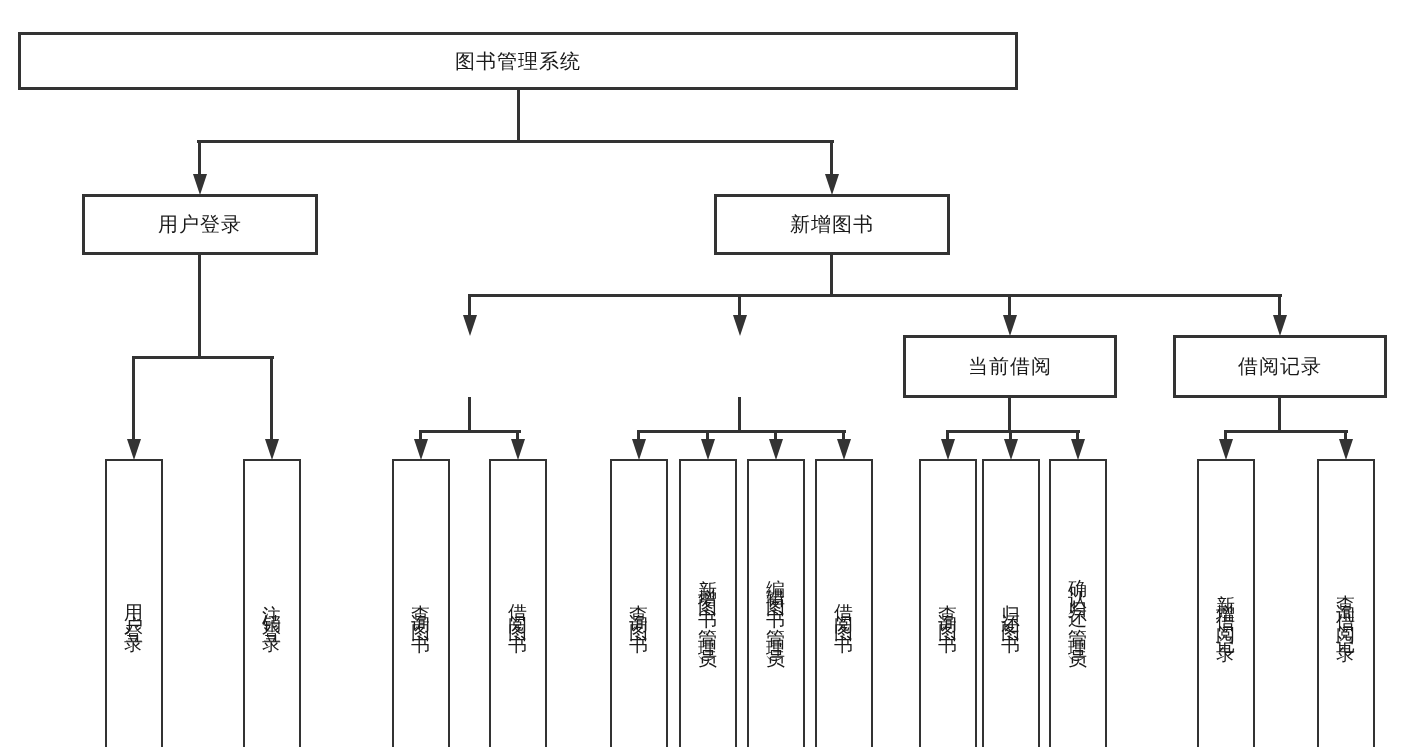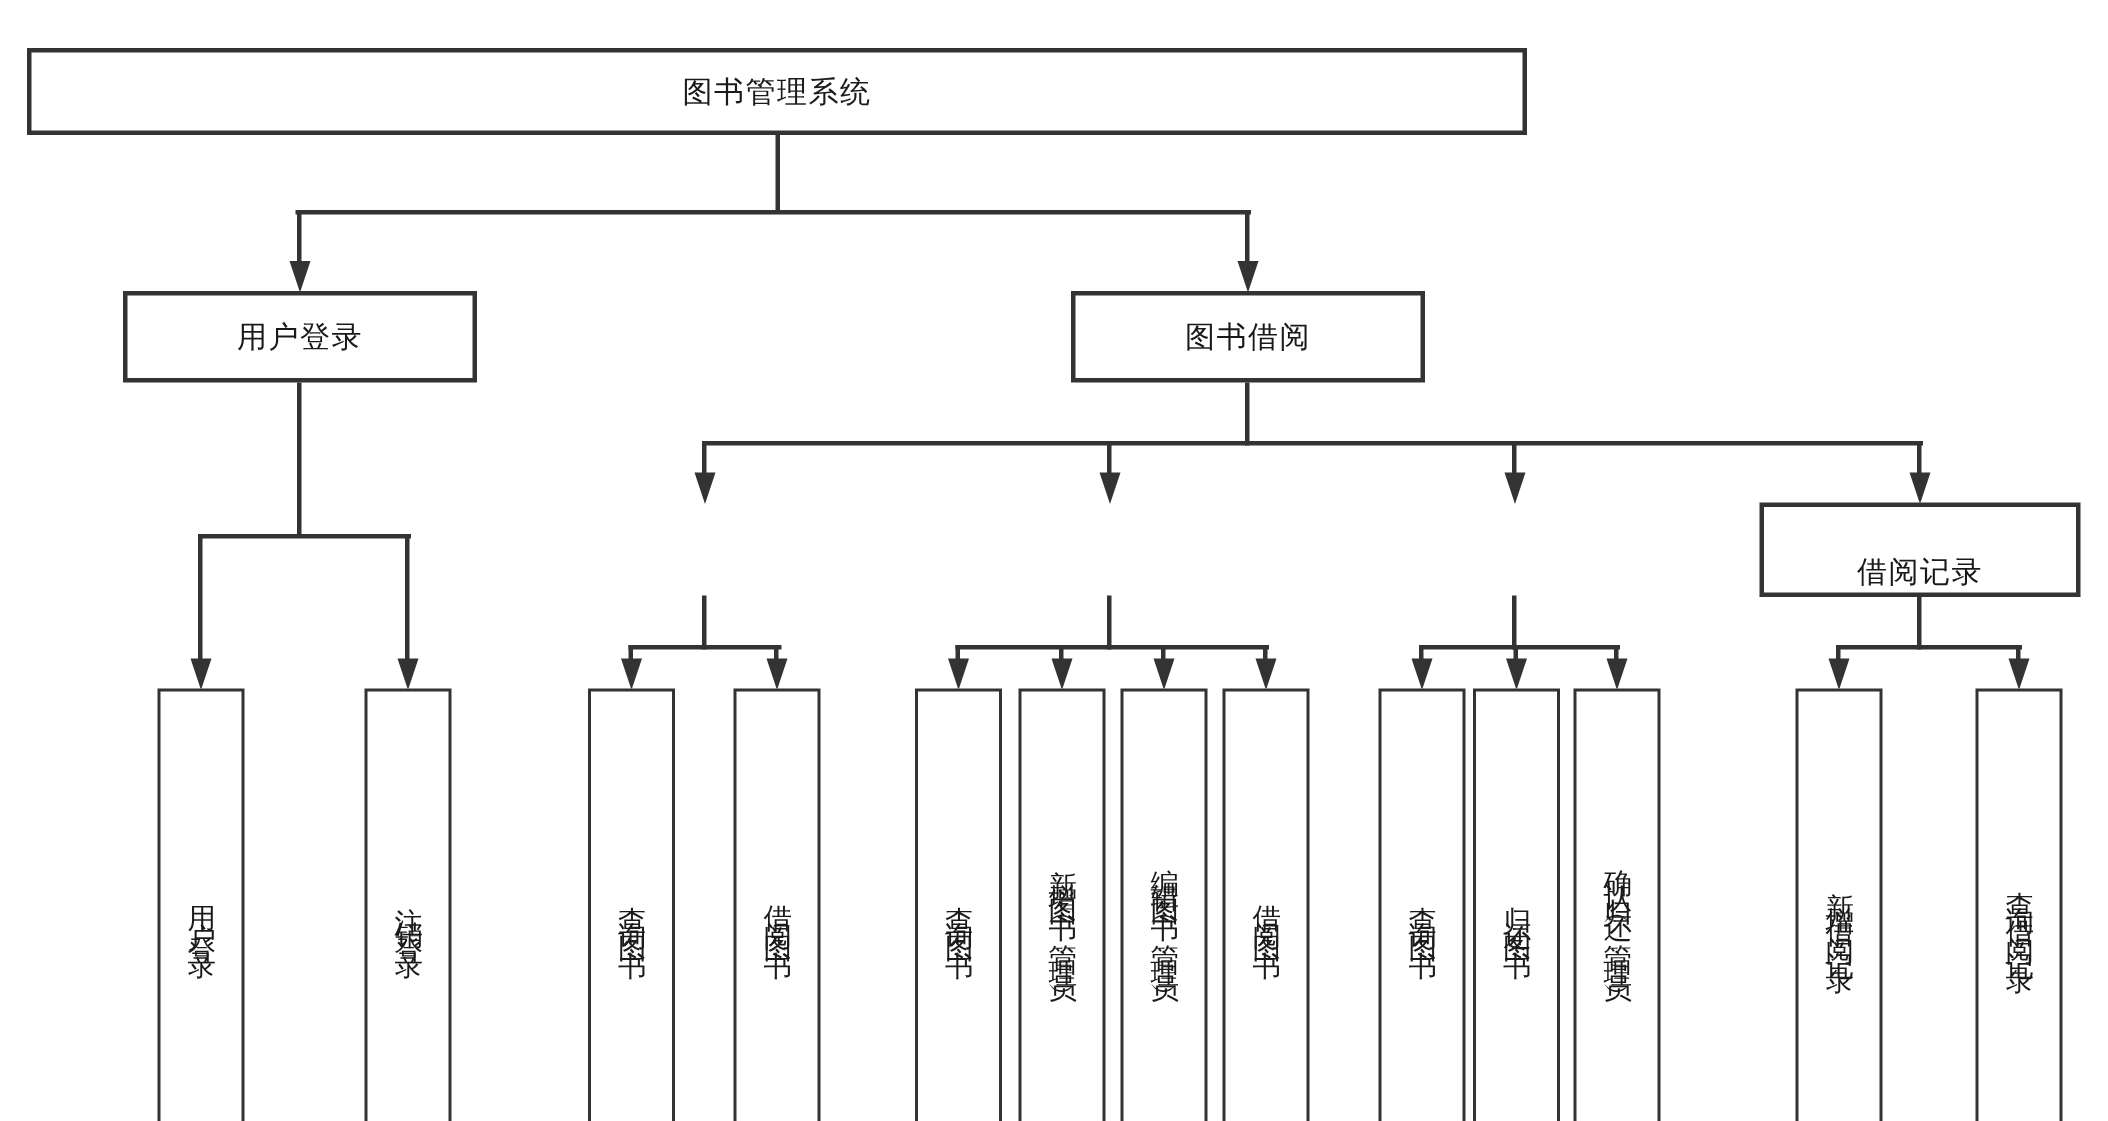--- a/index.html
+++ b/index.html
@@ -86,42 +86,45 @@
   <div class="hline" style="left:197px; top:118px; width:637px;"></div>
   <div class="vline" style="left:198px; top:118px; height:38px;"></div>
   <div class="arrow" style="left:193px; top:152px;"></div>
   <div class="vline" style="left:830px; top:118px; height:38px;"></div>
   <div class="arrow" style="left:825px; top:152px;"></div>
 
   <div class="box" style="left:82px; top:172px; width:236px; height:61px;">
     <span class="lbl">用户登录</span>
   </div>
   <div class="box" style="left:714px; top:172px; width:236px; height:61px;">
-    <span class="lbl">图书借阅</span>
+    <span class="lbl">新增图书</span>
   </div>
 
   <div class="vline" style="left:198px; top:233px; height:103px;"></div>
   <div class="hline" style="left:132px; top:334px; width:142px;"></div>
   <div class="vline" style="left:132px; top:334px; height:86px;"></div>
   <div class="arrow" style="left:127px; top:417px;"></div>
   <div class="vline" style="left:270px; top:334px; height:86px;"></div>
   <div class="arrow" style="left:265px; top:417px;"></div>
 
   <div class="vline" style="left:830px; top:233px; height:42px;"></div>
   <div class="hline" style="left:468px; top:272px; width:814px;"></div>
   <div class="vline" style="left:468px; top:272px; height:25px;"></div>
   <div class="arrow" style="left:463px; top:293px;"></div>
   <div class="vline" style="left:738px; top:272px; height:25px;"></div>
   <div class="arrow" style="left:733px; top:293px;"></div>
   <div class="vline" style="left:1008px; top:272px; height:25px;"></div>
   <div class="arrow" style="left:1003px; top:293px;"></div>
   <div class="vline" style="left:1278px; top:272px; height:25px;"></div>
   <div class="arrow" style="left:1273px; top:293px;"></div>
 
-  <div class="box" style="left:1173px; top:313px; width:214px; height:63px;align-items:flex-end;">
+  <div class="box" style="left:903px; top:313px; width:214px; height:63px;">
+    <span class="lbl">当前借阅</span>
+  </div>
+  <div class="box" style="left:1173px; top:313px; width:214px; height:63px;">
     <span class="lbl">借阅记录</span>
   </div>
 
   <div class="vline" style="left:468px; top:375px; height:36px;"></div>
   <div class="vline" style="left:738px; top:375px; height:36px;"></div>
   <div class="vline" style="left:1008px; top:375px; height:36px;"></div>
   <div class="vline" style="left:1278px; top:375px; height:36px;"></div>
 
   <div class="hline" style="left:419px; top:408px; width:102px;"></div>
   <div class="hline" style="left:637px; top:408px; width:209px;"></div>

